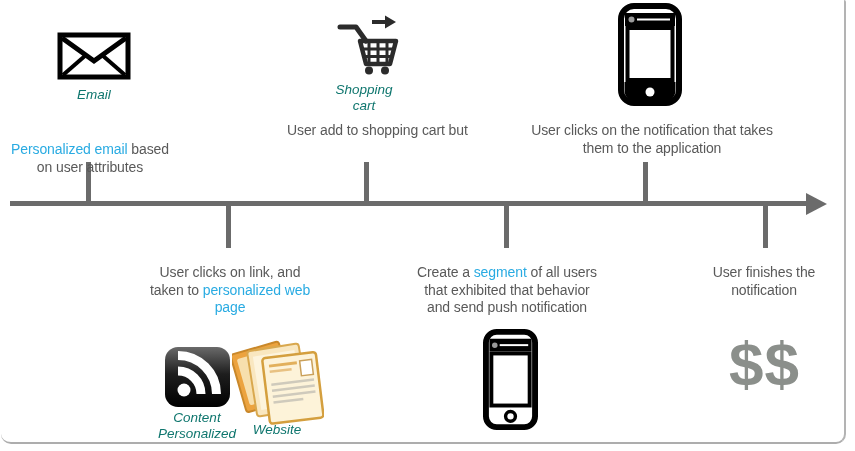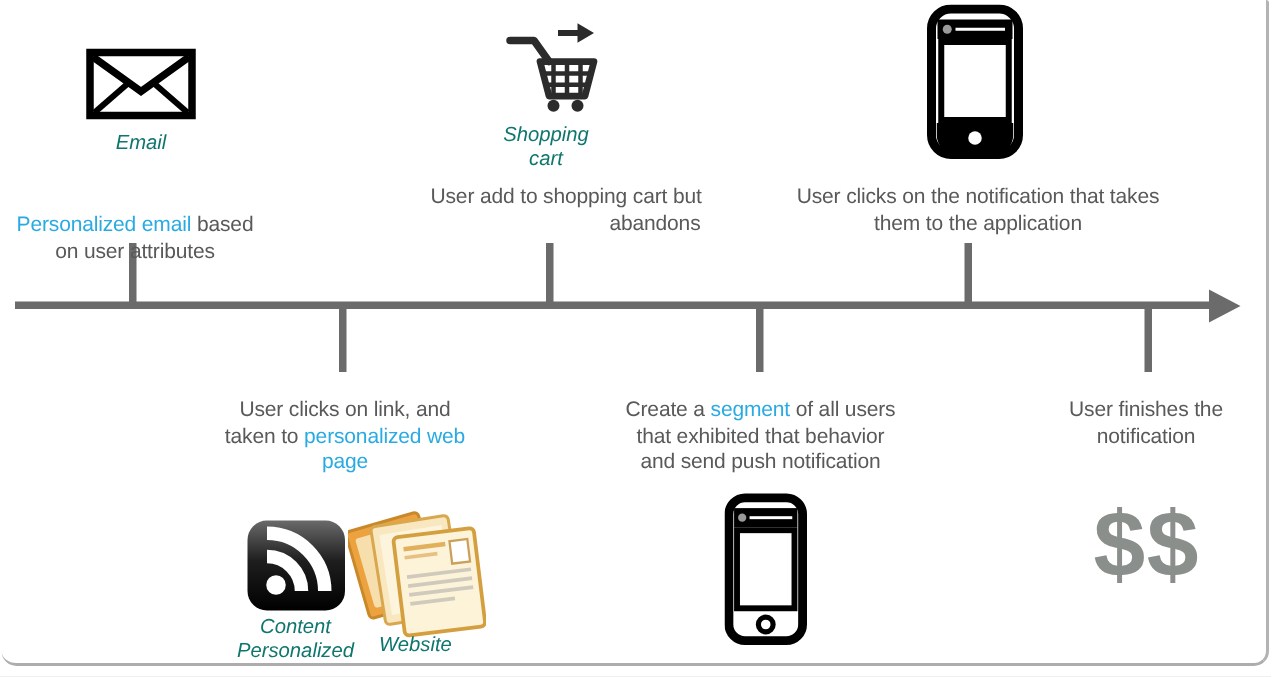--- a/index.html
+++ b/index.html
@@ -75,21 +75,20 @@
       <circle cx="33" cy="58.5" r="4" fill="#2b2b2b" stroke="none"></circle>
       <circle cx="49" cy="58.5" r="4" fill="#2b2b2b" stroke="none"></circle>
     </g>
   </svg>
   <div class="cap" style="left:304px;top:82px;width:120px;">
     <div class="ln">Shopping</div>
     <div class="ln">cart</div>
   </div>
   <div class="note" style="left:287px;top:122px;width:180px;text-align:right;">
     <div class="ln">User add to shopping cart but</div>
-    <div class="ln">abandons</div>
   </div>
 
   <svg class="icon" style="left:618px;top:3px;" width="64" height="103" viewBox="0 0 64 103">
     <rect x="3" y="3" width="58" height="97" rx="13" fill="#fff" stroke="#000" stroke-width="6"></rect>
     <rect x="7" y="10" width="50" height="13" fill="#000"></rect>
     <circle cx="13.5" cy="16.5" r="3" fill="#9a9a9a"></circle>
     <rect x="19" y="15.5" width="33" height="2" fill="#fff"></rect>
     <rect x="9.5" y="25" width="45" height="52" fill="#fff" stroke="#000" stroke-width="4"></rect>
     <path d="M6.5,79 H57.5 V87 a13,13 0 0 1 -13,13 H19.5 a13,13 0 0 1 -13,-13 Z" fill="#000"></path>
     <circle cx="32" cy="89" r="4.5" fill="#fff"></circle>

